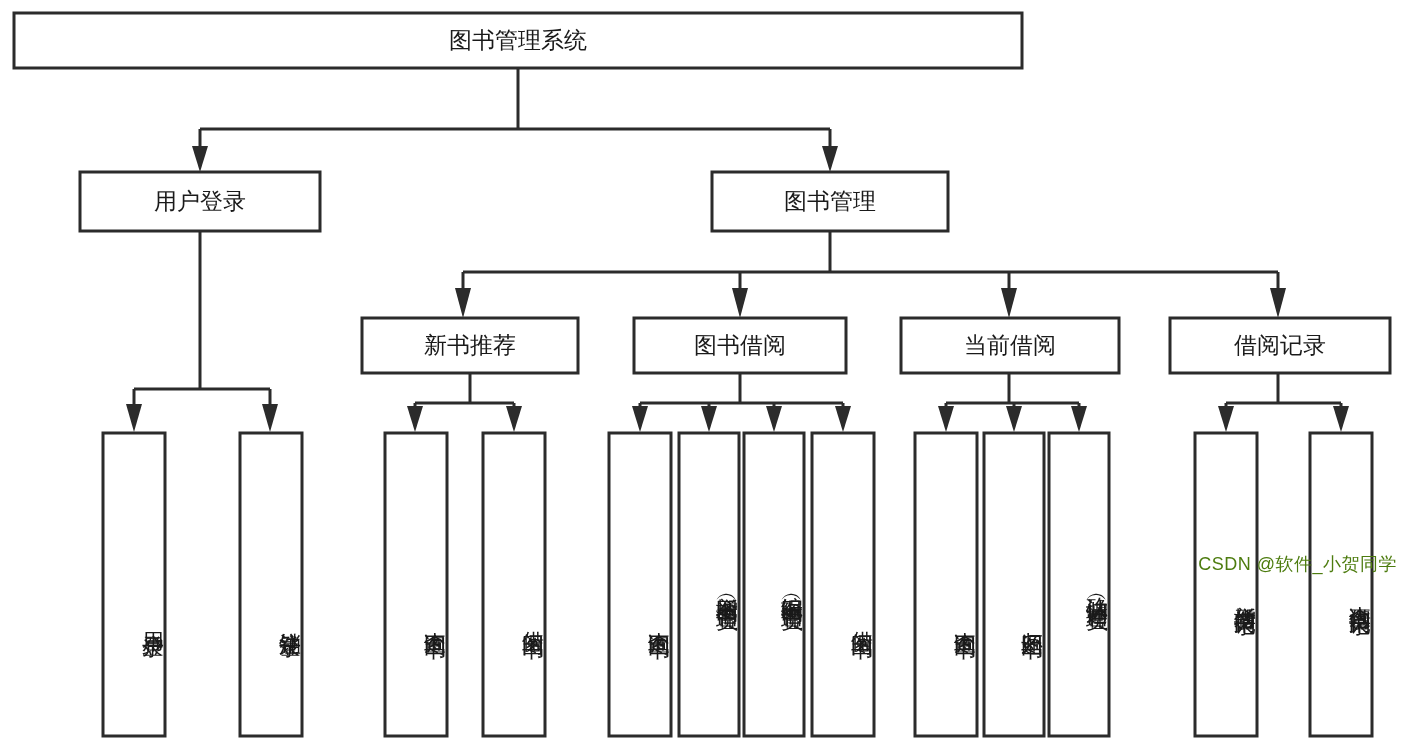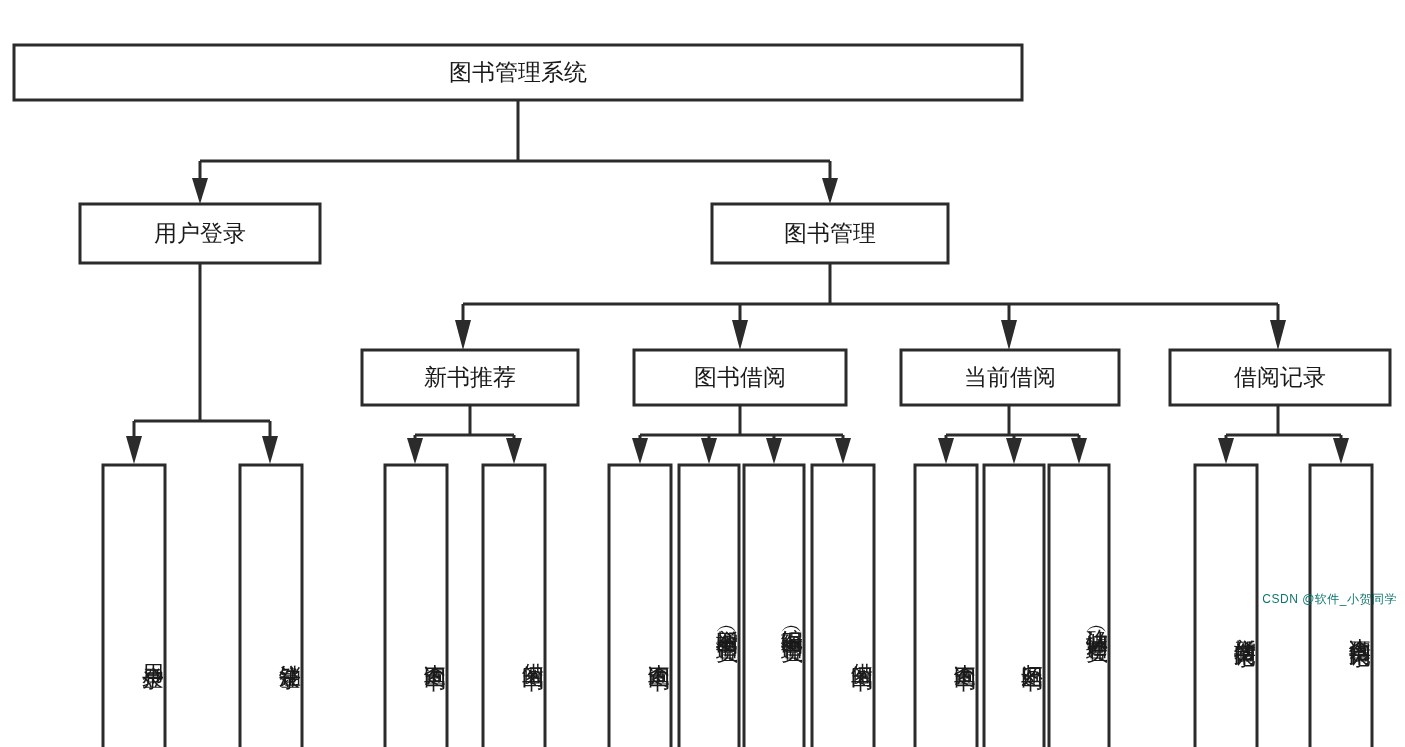--- a/index.html
+++ b/index.html
@@ -12,21 +12,20 @@
     height: 747px;
     font-family: "Liberation Sans", "DejaVu Sans", sans-serif;
     overflow: hidden;
     position: relative;
   }
   #diagram-root {
     position: absolute;
     left: 0; top: 0;
     width: 1405px;
     height: 582px;
-    margin-top: 32px;
   }
   svg.flow {
     display: block;
     width: 1405px;
     height: 747px;
   }
   .node-box {
     fill: #ffffff;
     stroke: #2b2b2b;
     stroke-width: 3;
@@ -66,22 +65,22 @@
     color: #1a1a1a;
     letter-spacing: 2px;
     white-space: nowrap;
     pointer-events: none;
   }
   .watermark {
     position: absolute;
     right: 8px;
     bottom: 6px;
     font-family: "Liberation Sans", "DejaVu Sans", sans-serif;
-    font-size: 12px;
-    color: #0f766e;
+    font-size: 18px;
+    color: #4d7c0f;
     letter-spacing: 0.5px;
     user-select: none;
   }
 </style>
 </head>
 <body>
 
 <div id="diagram-root">
 
   <svg class="flow" viewBox="0 0 1405 747" xmlns="http://www.w3.org/2000/svg">

